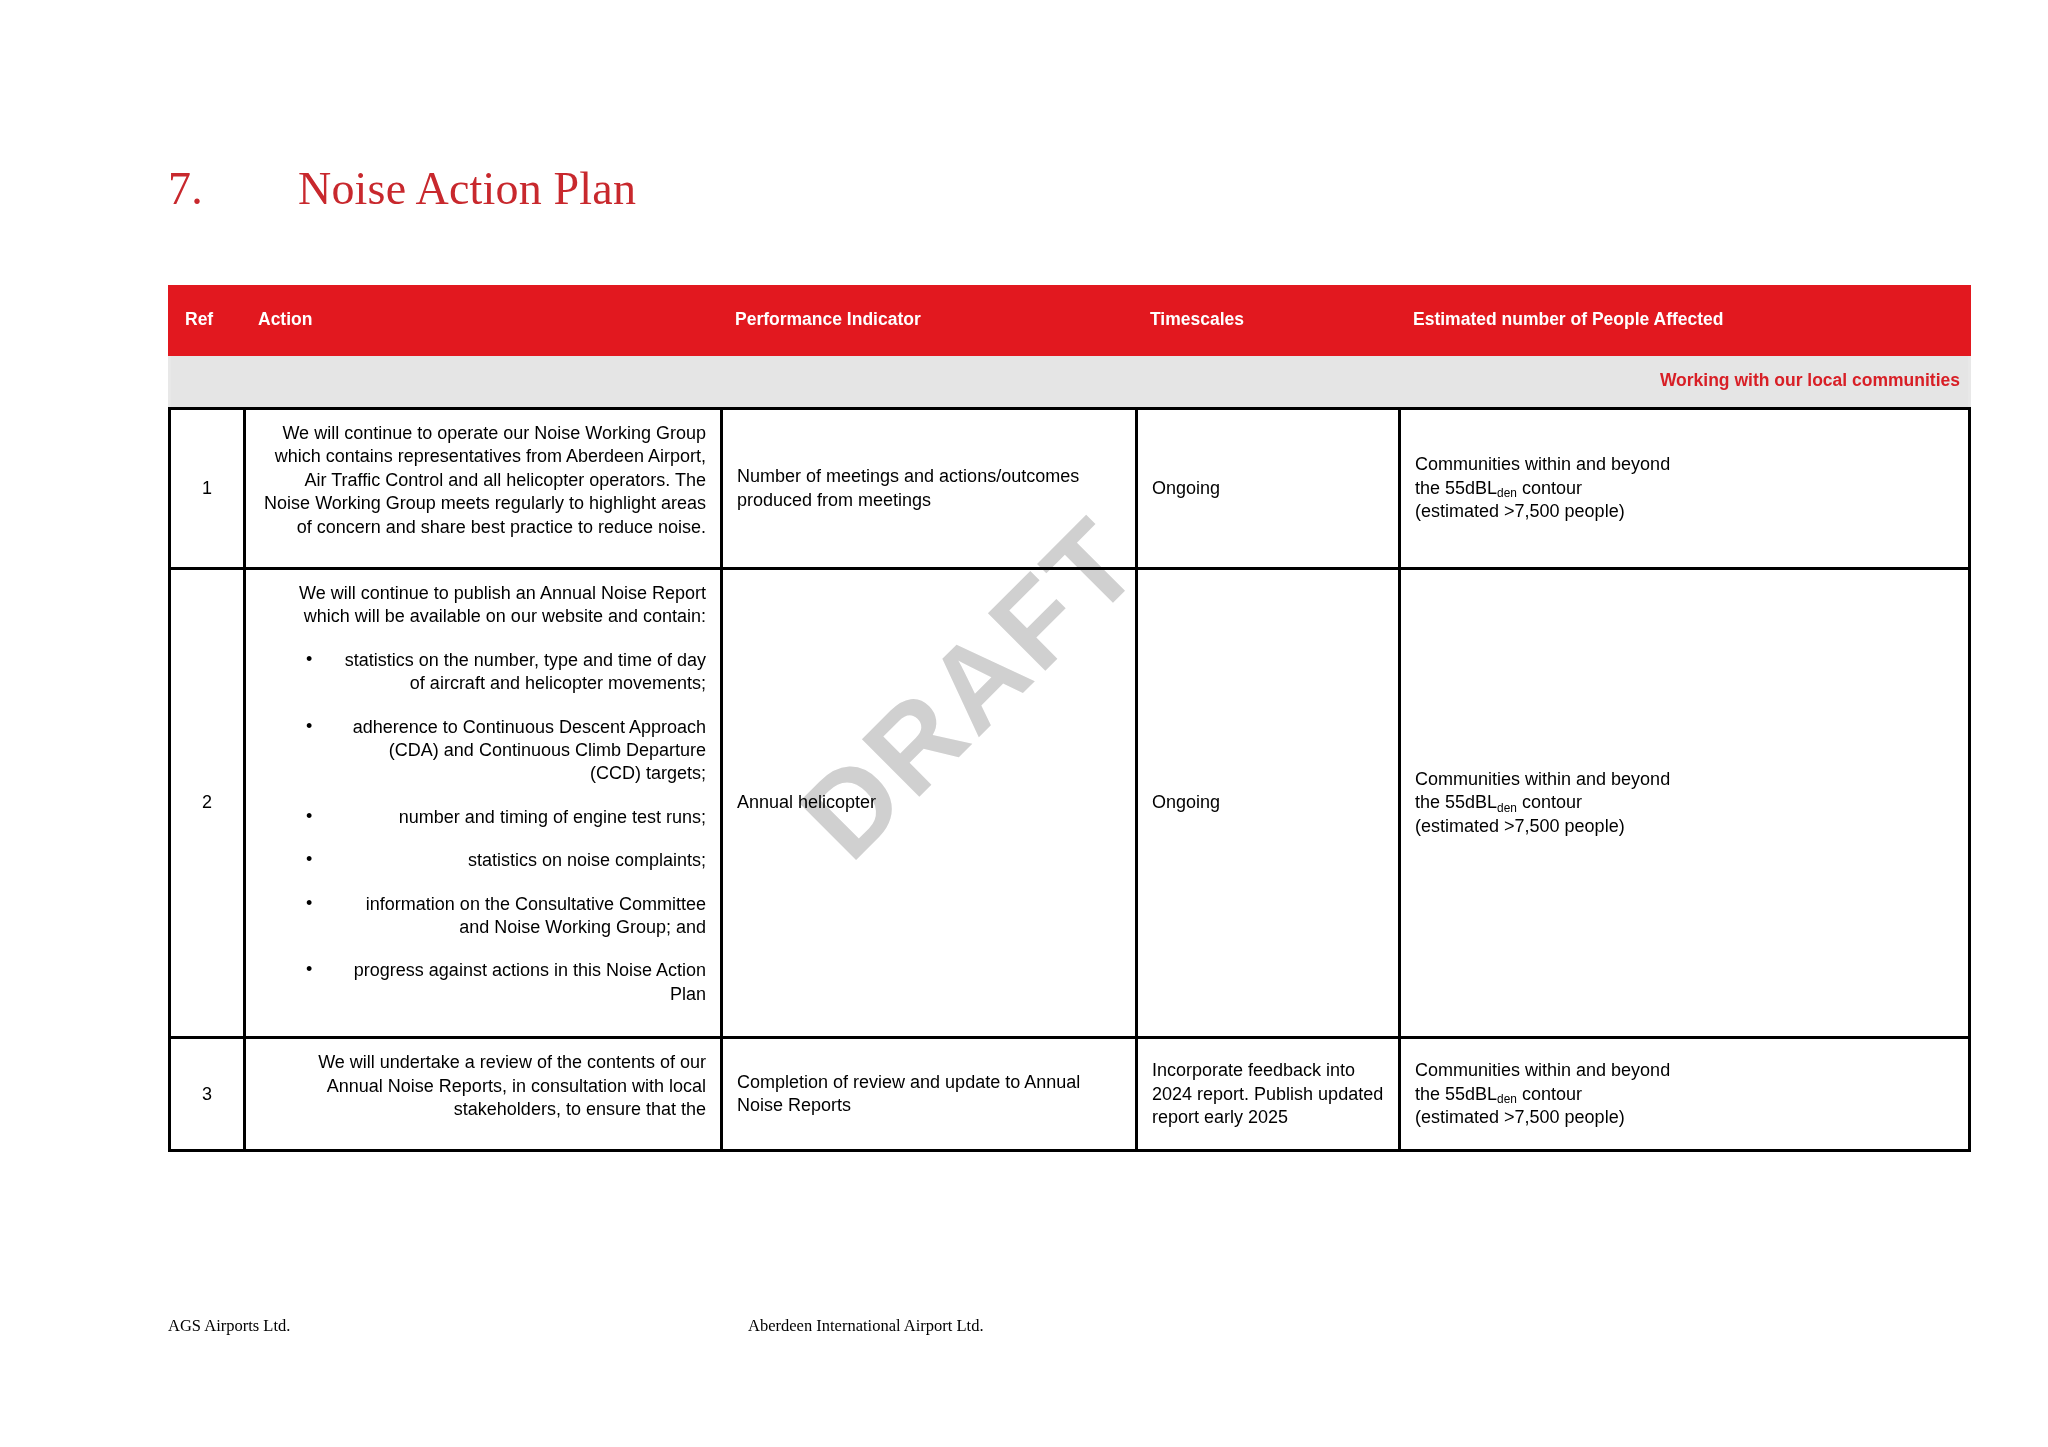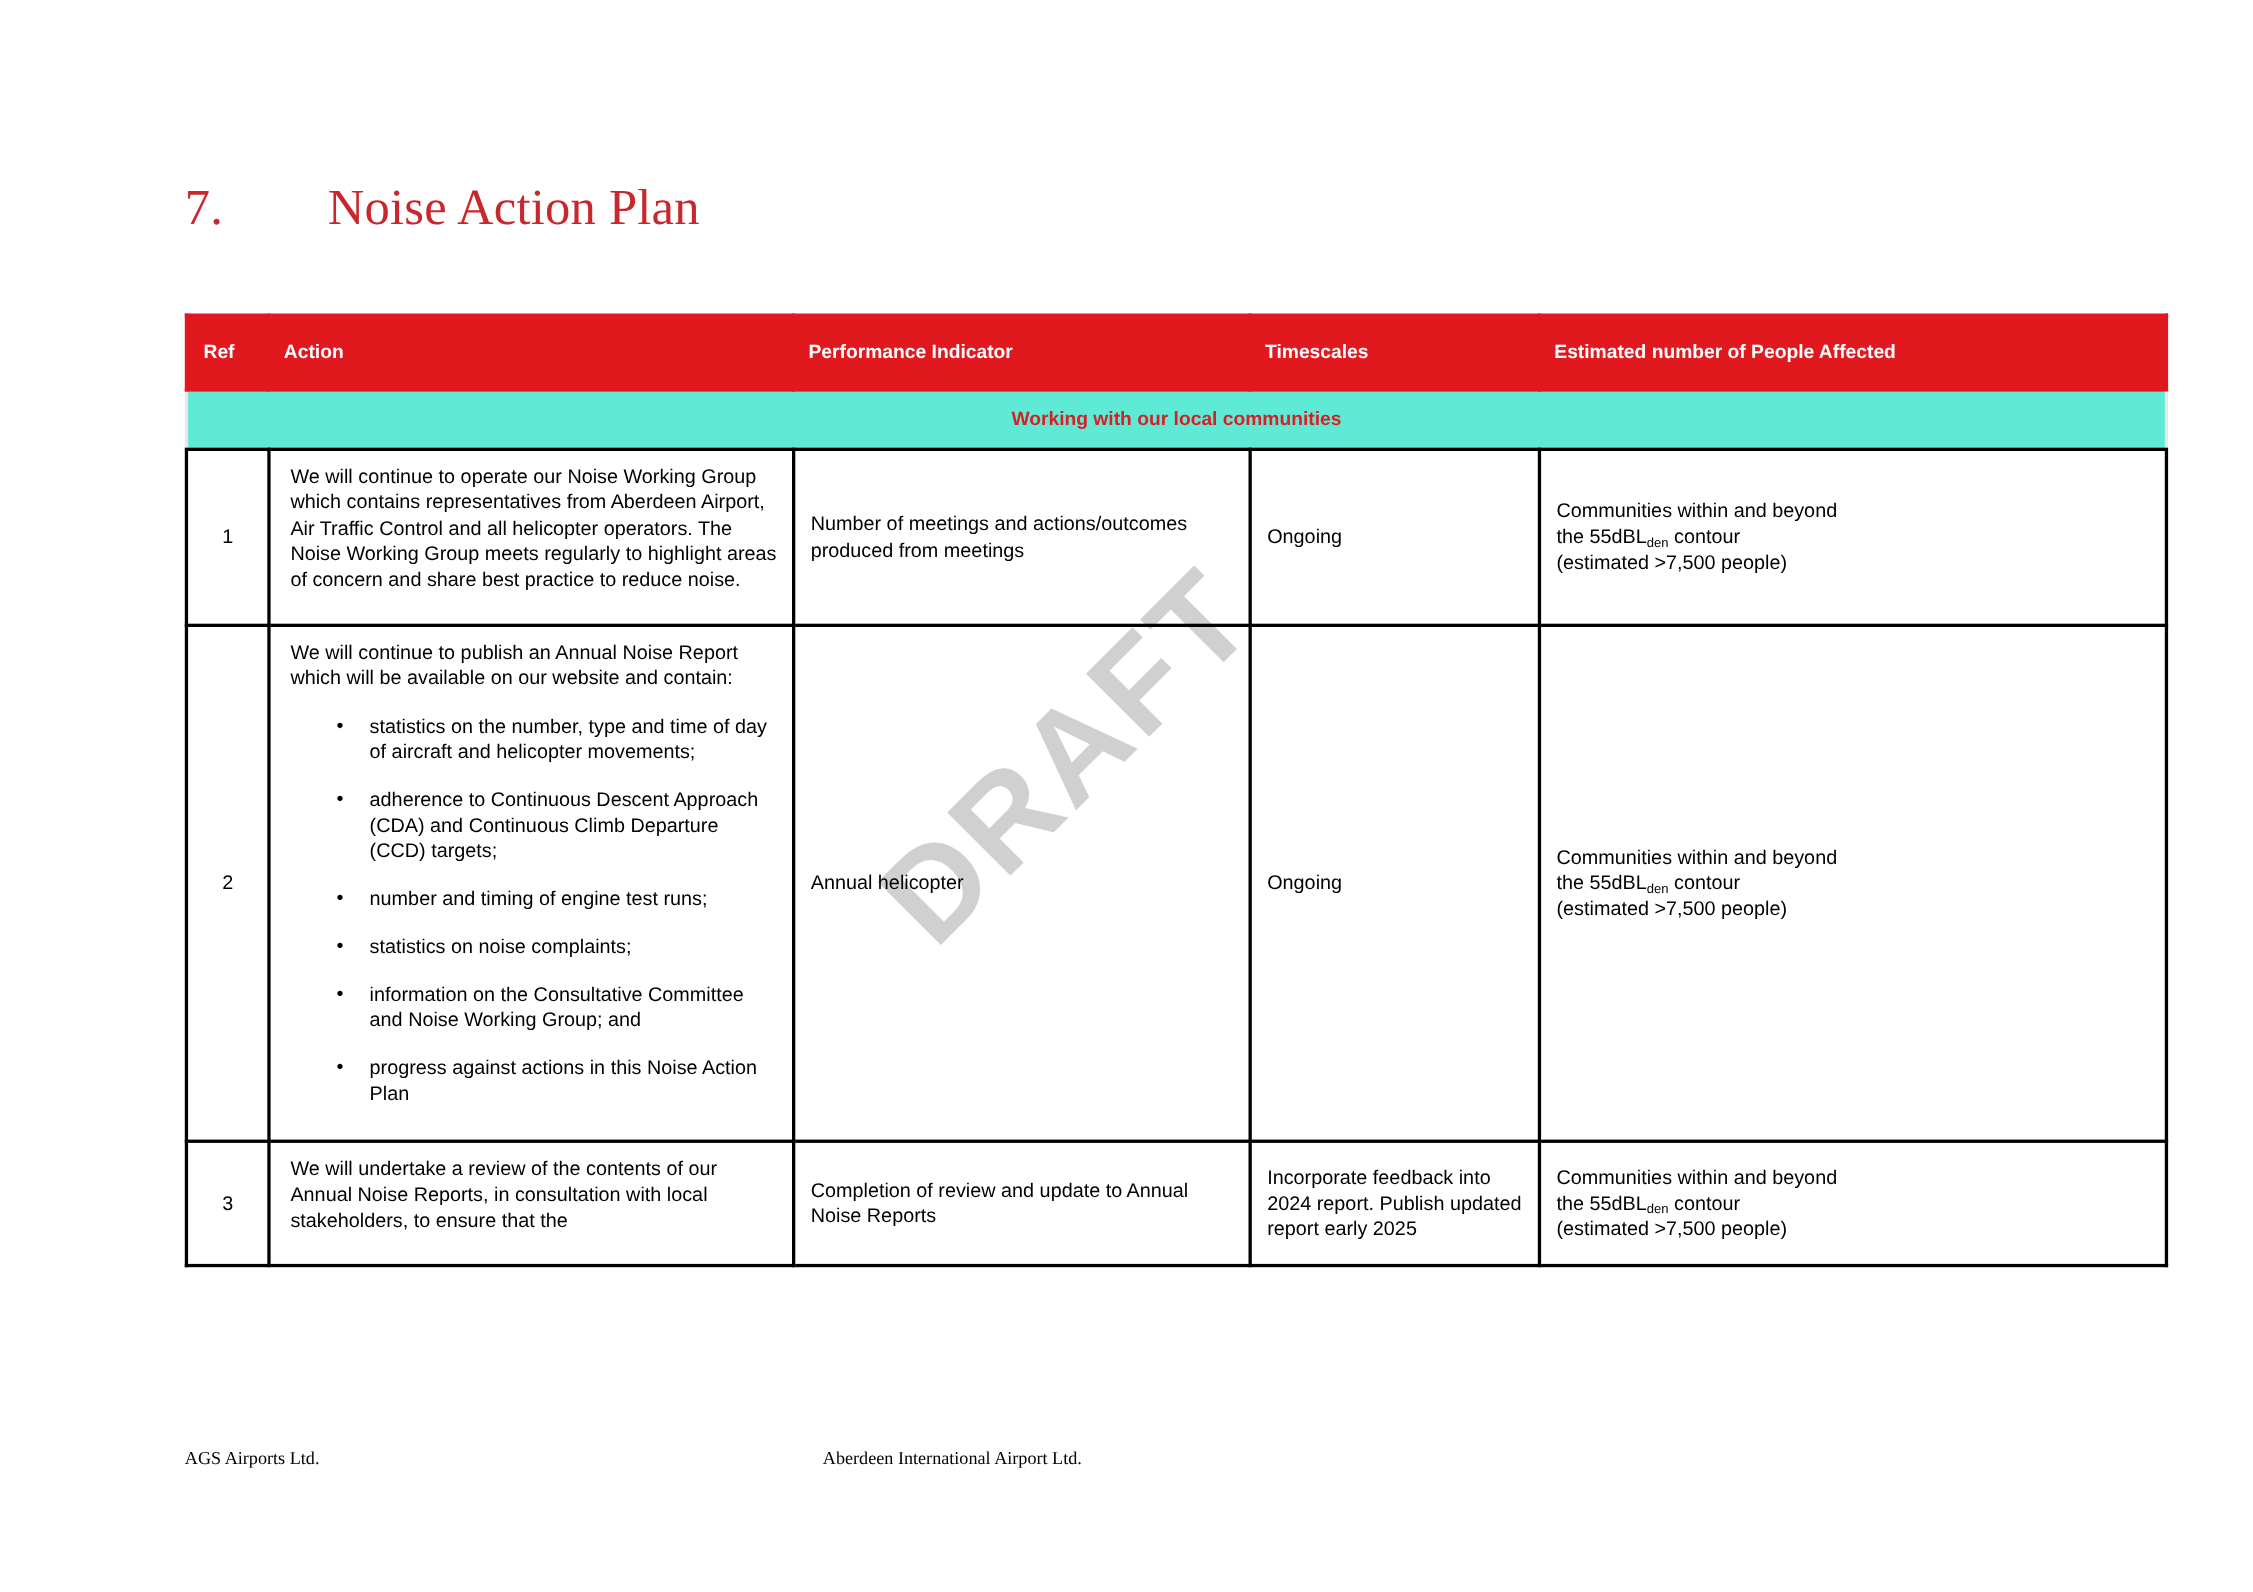--- a/index.html
+++ b/index.html
@@ -92,47 +92,48 @@
     font-size: 17.5px;
     font-weight: 700;
     padding: 20px 12px 22px 12px;
     vertical-align: top;
     line-height: 1.32;
   }
   .hdr td.first { padding-left: 14px; }
 
   
   .section-row td {
-    background: #5eead4;
+    background: #e5e5e5;
     border-left-color: #E8E8E8;
     border-right-color: #E8E8E8;
     color: #D81F26;
     font-size: 17.5px;
     font-weight: 700;
-    text-align: center;
+    text-align: right;
     padding: 14px 8px 15px 8px;
     height: 22px;
   }
 
   
   .body-row td {
     background: transparent;
     font-size: 18px;
     color: #000000;
     line-height: 1.3;
   }
   td.cell-ref {
     text-align: center;
     vertical-align: middle;
     padding: 6px 4px;
     font-size: 18px;
   }
   td.cell-action {
     padding: 12px 14px 28px 18px;
     vertical-align: top;
+    text-align: right;
   }
   td.cell-perf {
     padding: 12px 14px;
     vertical-align: middle;
   }
   td.cell-time {
     padding: 16px 14px;
     vertical-align: middle;
   }
   td.cell-est {

